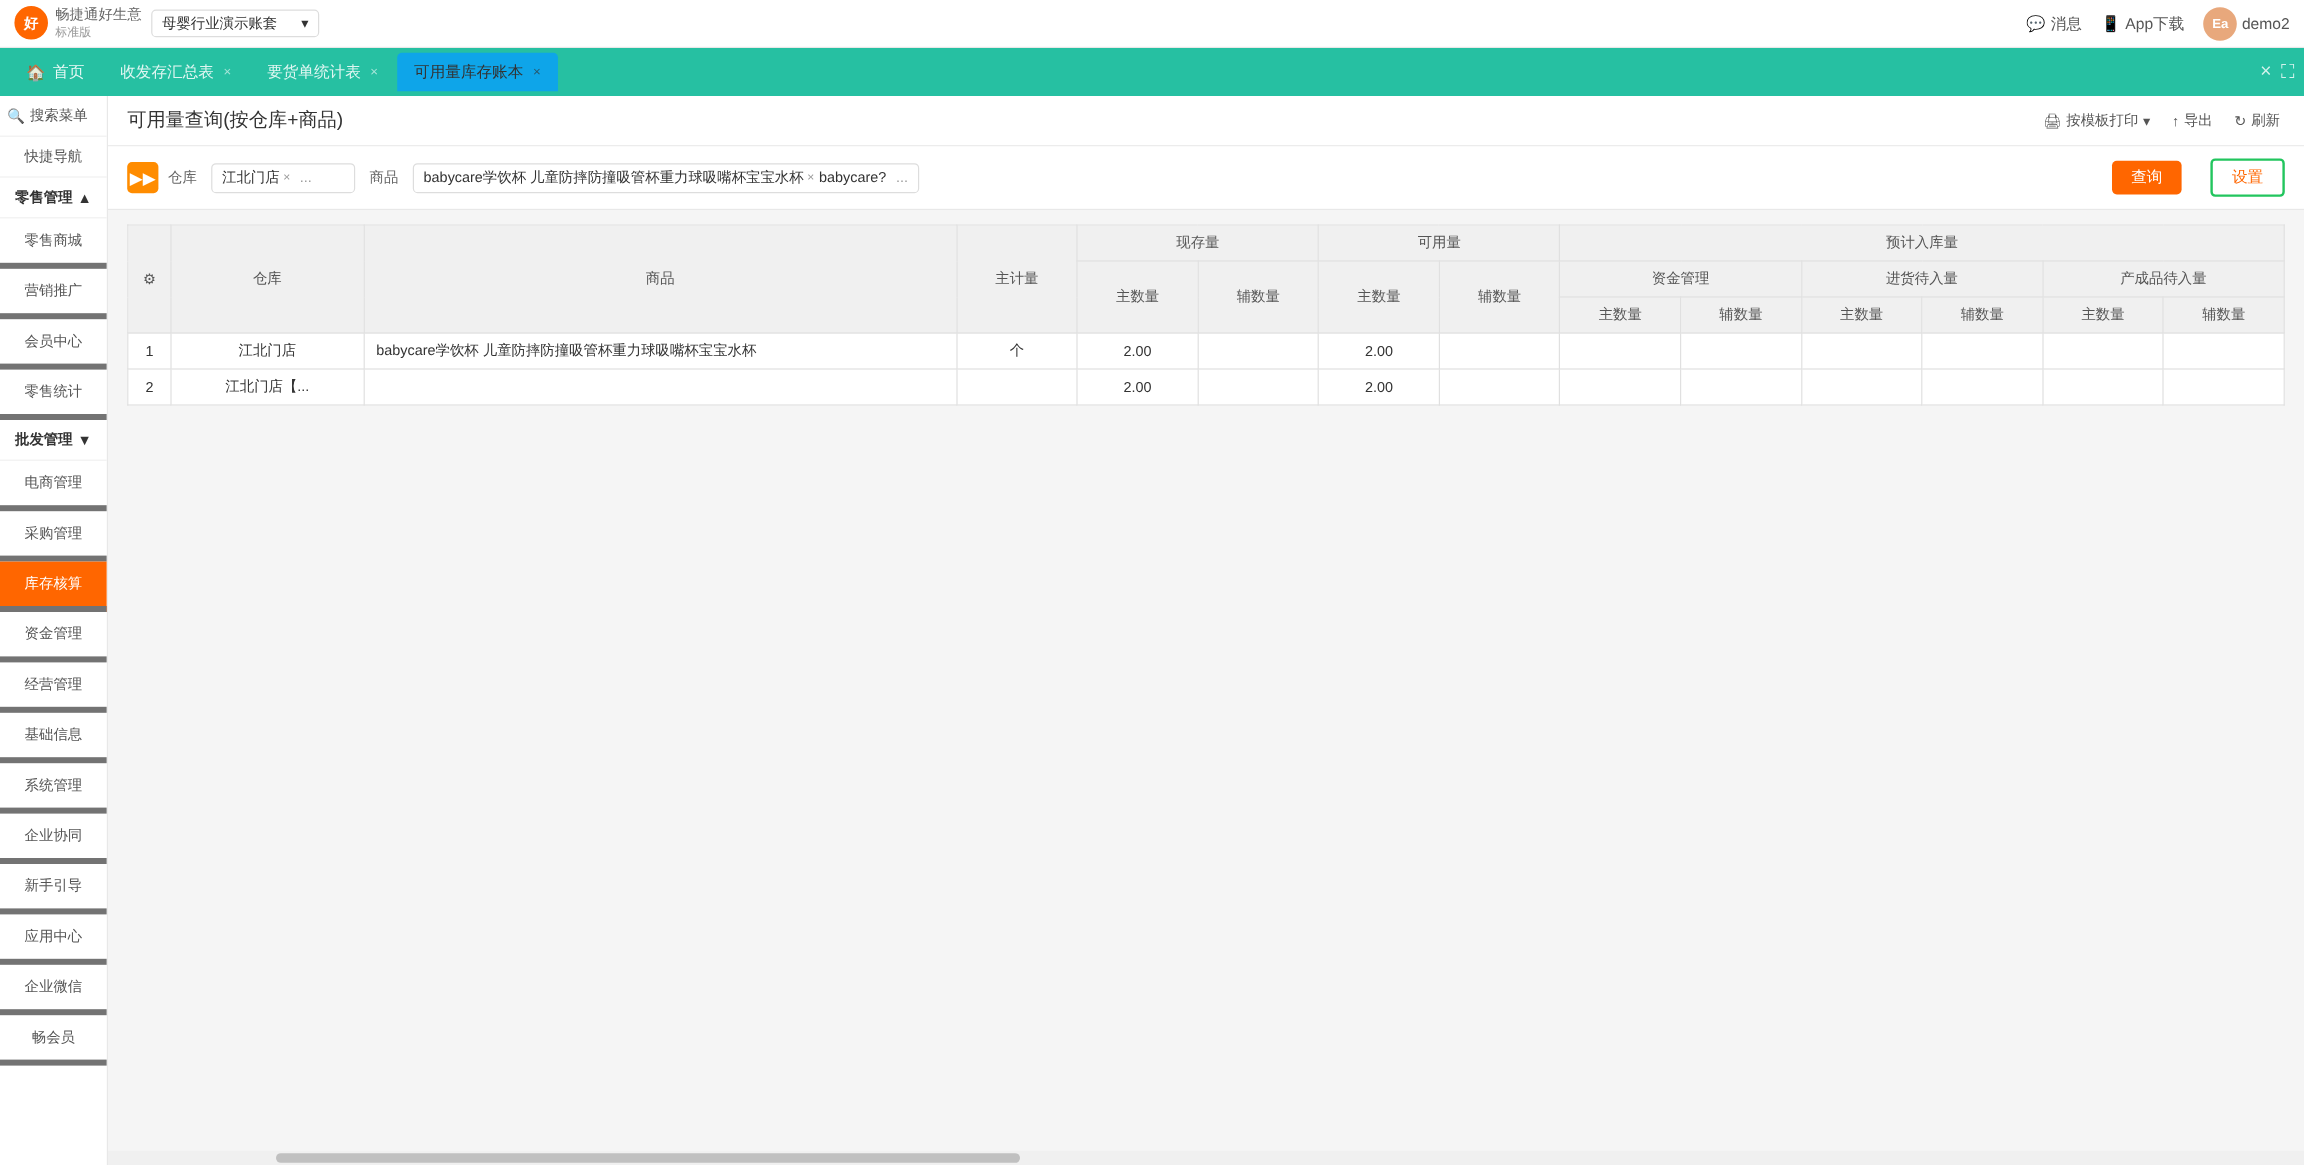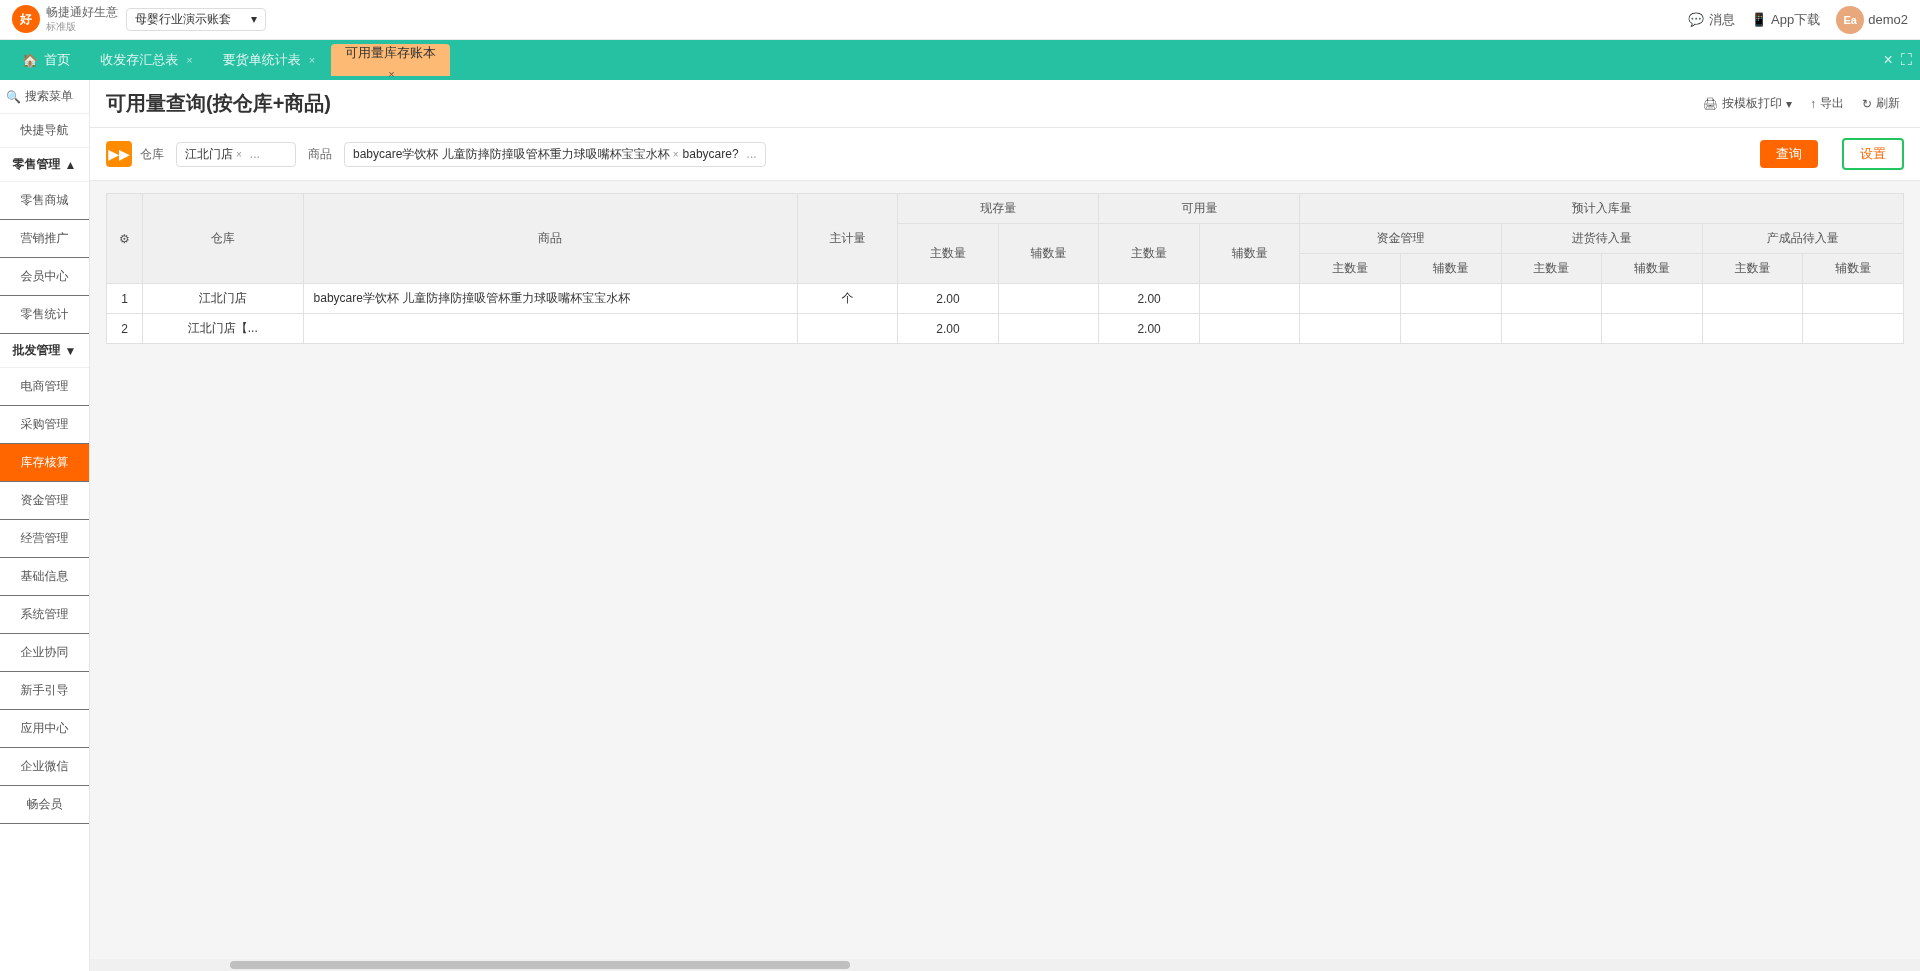--- a/index.html
+++ b/index.html
@@ -13,42 +13,42 @@
     .logo-text { font-size: 12px; color: #666; line-height: 1.2; }
     .logo-sub { font-size: 10px; color: #999; }
     .tenant-select { display: flex; align-items: center; gap: 20px; border: 1px solid #ddd; border-radius: 4px; padding: 2px 8px; font-size: 12px; color: #333; cursor: pointer; min-width: 140px; }
     .top-bar-right { display: flex; align-items: center; gap: 16px; font-size: 13px; color: #555; }
     .top-bar-right span { cursor: pointer; display: flex; align-items: center; gap: 4px; }
     .avatar { width: 28px; height: 28px; background: #e8a87c; border-radius: 50%; display: flex; align-items: center; justify-content: center; color: white; font-size: 11px; font-weight: bold; overflow: hidden; }
 
     
     .nav-tabs { background: #26c0a2; height: 40px; display: flex; align-items: center; padding: 0 8px; flex-shrink: 0; position: relative; }
     .nav-tab { display: flex; align-items: center; gap: 6px; padding: 0 14px; height: 32px; font-size: 13px; color: rgba(255,255,255,0.85); cursor: pointer; border-radius: 4px 4px 0 0; margin-right: 2px; position: relative; }
-    .nav-tab.active { background: #fdba74; color: #333; border-radius: 4px 4px 0 0; flex-direction: column; }
+    .nav-tab.active { background: #0ea5e9; color: #333; border-radius: 4px 4px 0 0; }
     .nav-tab .close-btn { font-size: 11px; opacity: 0.7; margin-left: 2px; }
     .home-tab { color: rgba(255,255,255,0.9); }
     .nav-tabs-right { margin-left: auto; display: flex; gap: 8px; color: rgba(255,255,255,0.8); font-size: 16px; cursor: pointer; }
 
     
     .main-layout { display: flex; flex: 1; overflow: hidden; }
 
     
     .sidebar { width: 90px; background: #fff; border-right: 1px solid #e8e8e8; display: flex; flex-direction: column; overflow-y: auto; flex-shrink: 0; }
-    .sidebar-item { padding: 10px 6px; text-align: center; font-size: 12px; color: #555; cursor: pointer; border-bottom: 1px solid #737373; display: flex; flex-direction: column; align-items: center; gap: 4px; }
+    .sidebar-item { padding: 10px 6px; text-align: center; font-size: 12px; color: #555; cursor: pointer; border-bottom: 5px solid #737373; display: flex; flex-direction: column; align-items: center; gap: 4px; }
     .sidebar-item.active { background: #ff6600; color: white; }
     .search-menu { padding: 8px 6px; display: flex; align-items: center; gap: 4px; font-size: 12px; color: #555; border-bottom: 1px solid #f0f0f0; cursor: pointer; }
     .quick-nav { padding: 8px 6px; font-size: 12px; color: #555; border-bottom: 1px solid #f0f0f0; cursor: pointer; text-align: center; }
     .sidebar-section-header { padding: 8px 6px; font-size: 12px; color: #333; font-weight: bold; border-bottom: 1px solid #f0f0f0; display: flex; align-items: center; justify-content: center; gap: 4px; cursor: pointer; }
 
     
     .content-area { flex: 1; display: flex; flex-direction: column; overflow: hidden; }
 
     
     .page-header { background: #fff; padding: 10px 16px; border-bottom: 1px solid #e8e8e8; display: flex; align-items: center; justify-content: space-between; flex-shrink: 0; }
-    .page-title { font-size: 20px; font-weight: bold; color: #333; }
+    .page-title { font-size: 16px; font-weight: normal; color: #333; }
     .page-actions { display: flex; align-items: center; gap: 10px; }
     .action-btn { display: flex; align-items: center; gap: 4px; font-size: 12px; color: #555; cursor: pointer; padding: 2px 4px; border-radius: 3px; }
 
     
     .filter-area { background: #fff; padding: 10px 16px; border-bottom: 1px solid #e8e8e8; flex-shrink: 0; display: flex; align-items: center; gap: 8px; }
     .filter-toggle { width: 26px; height: 26px; background: #ff8c00; color: white; border-radius: 4px; display: flex; align-items: center; justify-content: center; cursor: pointer; font-size: 14px; flex-shrink: 0; }
     .filter-row { display: flex; align-items: center; gap: 12px; flex: 1; }
     .filter-label { font-size: 12px; color: #666; white-space: nowrap; }
     .filter-input { display: flex; align-items: center; border: 1px solid #ddd; border-radius: 4px; padding: 3px 8px; font-size: 12px; background: #fff; min-width: 120px; gap: 4px; flex-wrap: wrap; }
     .filter-tag { display: flex; align-items: center; gap: 3px; background: #fff; font-size: 12px; color: #333; }

